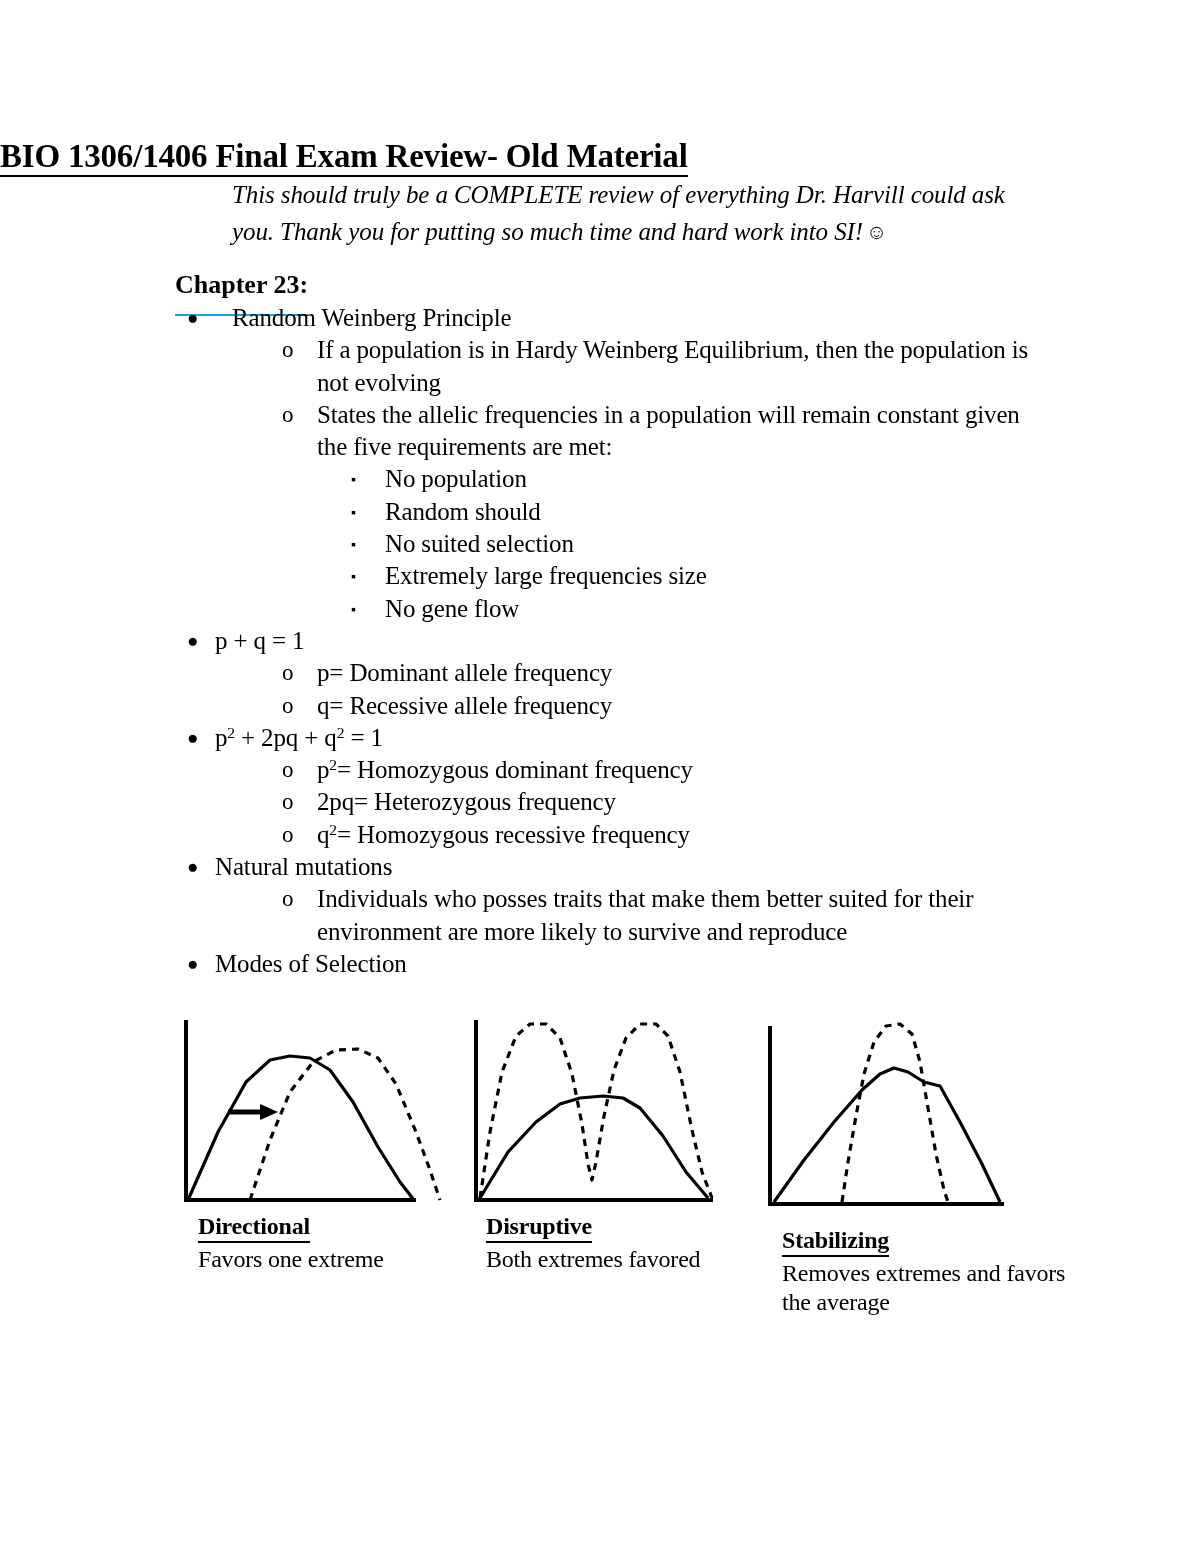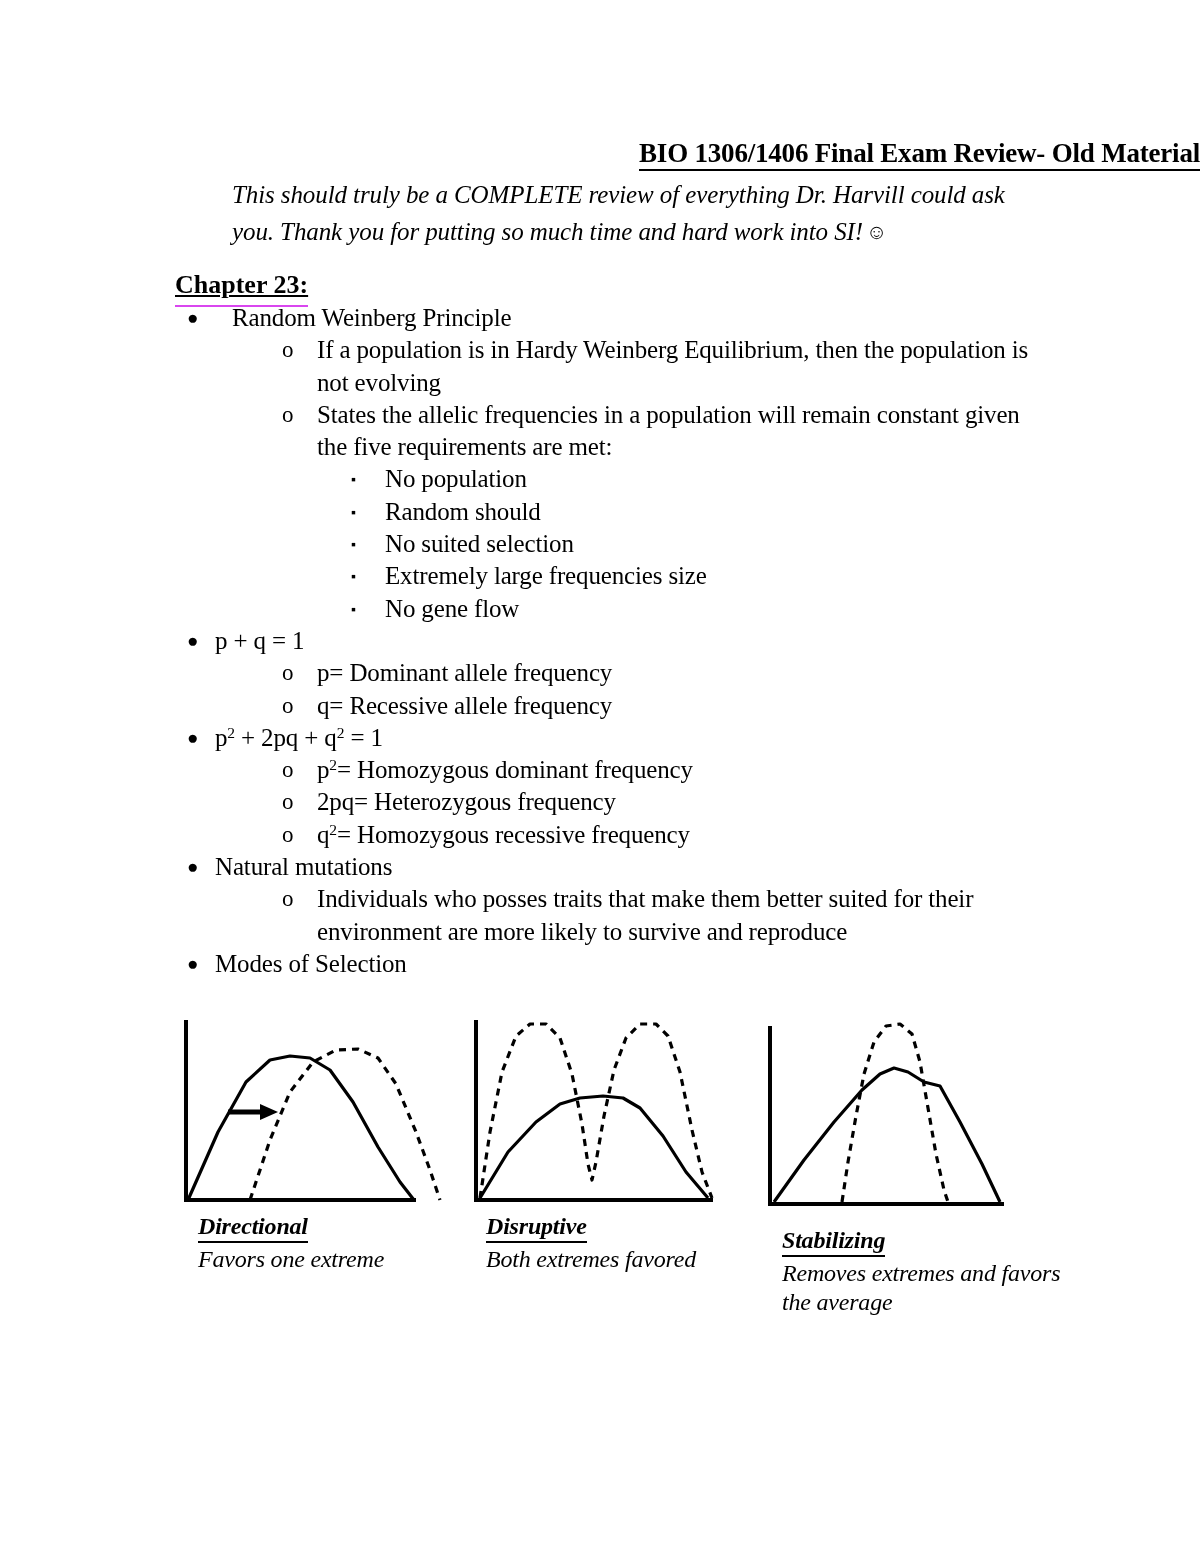--- a/index.html
+++ b/index.html
@@ -21,22 +21,22 @@
     inset: 0;
     background: #ffffff;
   }
 
   
   .doc-title {
     position: absolute;
     left: 0;
     top: 138px;
     width: 1200px;
-    text-align: right;
-    font-size: 27px;
+    text-align: left;
+    font-size: 33px;
     font-weight: bold;
     letter-spacing: -0.2px;
   }
   .doc-title span {
     border-bottom: 2px solid #000;
     padding-bottom: 1px;
   }
 
   .doc-subtitle {
     position: absolute;
@@ -58,23 +58,22 @@
 
   
   .chapter-head {
     position: absolute;
     left: 175px;
     top: 270px;
     font-size: 26px;
     font-weight: bold;
   }
   .chapter-head span {
-    border-bottom: 2px solid #d946ef;
-    padding-bottom: 6px;
-    text-decoration: underline;
+    border-bottom: 2px solid #0ea5e9;
+    padding-bottom: 15px;
   }
 
   .outline {
     position: absolute;
     left: 175px;
     top: 302px;
     width: 880px;
   }
 
   .li {
@@ -109,21 +108,20 @@
     line-height: 0;
   }
 
   
   .figures {
     position: absolute;
     left: 0;
     top: 1012px;
     width: 1200px;
     height: 330px;
-    font-style: italic;
   }
   .figure {
     position: absolute;
     top: 0;
   }
   .fig-a { left: 178px; }
   .fig-b { left: 468px; }
   .fig-c { left: 762px; }
 
   .fig-svg { display: block; }

